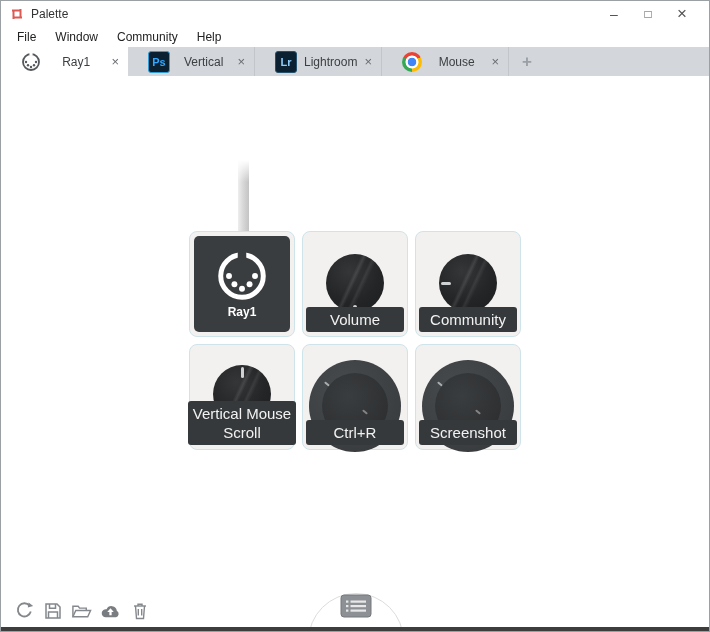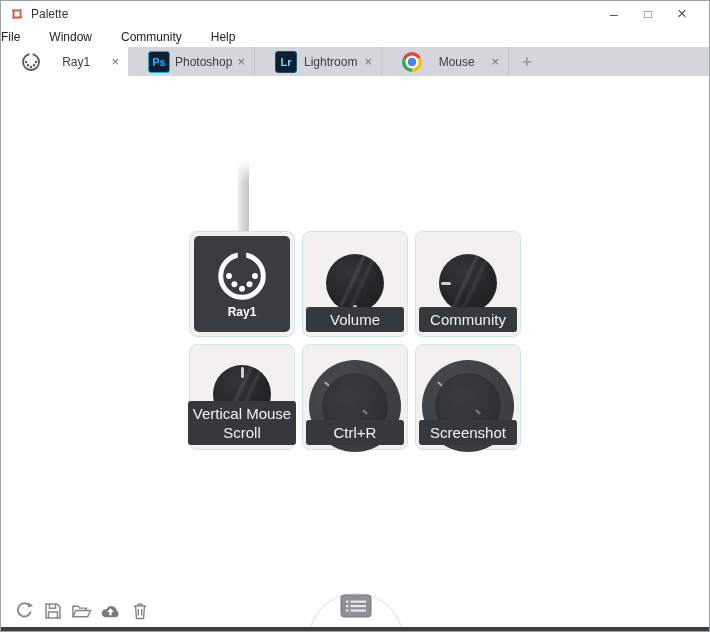--- a/index.html
+++ b/index.html
@@ -18,21 +18,21 @@
   .app-icon{ width:14px; height:14px; margin-left:9px; }
   .title-text{ margin-left:7px; font-size:12px; color:#333; }
   .win-controls{ position:absolute; right:0; top:0; height:26px; display:flex; align-items:center; padding-right:10px; }
   .win-btn{ width:34px; text-align:center; color:#555; cursor:default; }
   .win-btn.min{ font-size:14px; }
   .win-btn.max{ font-size:12px; }
   .win-btn.close{ font-size:17px; }
 
   
   .menubar{ position:absolute; left:0; top:26px; width:100%; height:20px;
-    background:#ffffff; display:flex; align-items:center; padding-left:0;gap:10px; }
+    background:#ffffff; display:flex; align-items:center; padding-left:16px; }
   .menu-item{ font-size:12px; color:#222; margin-right:19px; cursor:default; }
 
   
   .tabbar{ position:absolute; left:0; top:46px; width:100%; height:29px;
     background:#d3d6da; display:flex; align-items:stretch; }
   .tab{ width:127px; display:flex; align-items:center; border-right:1px solid #c2c6ca; }
   .tab.active{ background:#ffffff; border-right:none; }
   .tab-icon{ margin-left:20px; flex:0 0 auto; display:flex; align-items:center; }
   .tab-label{ flex:1; text-align:center; font-size:12px; color:#3c4043; }
   .tab-close{ margin-right:9px; font-size:13px; color:#696d71; line-height:1; cursor:default; }
@@ -156,21 +156,21 @@
         </svg>
       </span>
       <span class="tab-label">Ray1</span>
       <span class="tab-close">×</span>
     </div>
 
     <div class="tab">
       <span class="tab-icon">
         <span class="ps-badge">Ps</span>
       </span>
-      <span class="tab-label">Photoshop</span>
+      <span class="tab-label">Vertical</span>
       <span class="tab-close">×</span>
     </div>
 
     <div class="tab">
       <span class="tab-icon">
         <span class="lr-badge">Lr</span>
       </span>
       <span class="tab-label">Lightroom</span>
       <span class="tab-close">×</span>
     </div>

